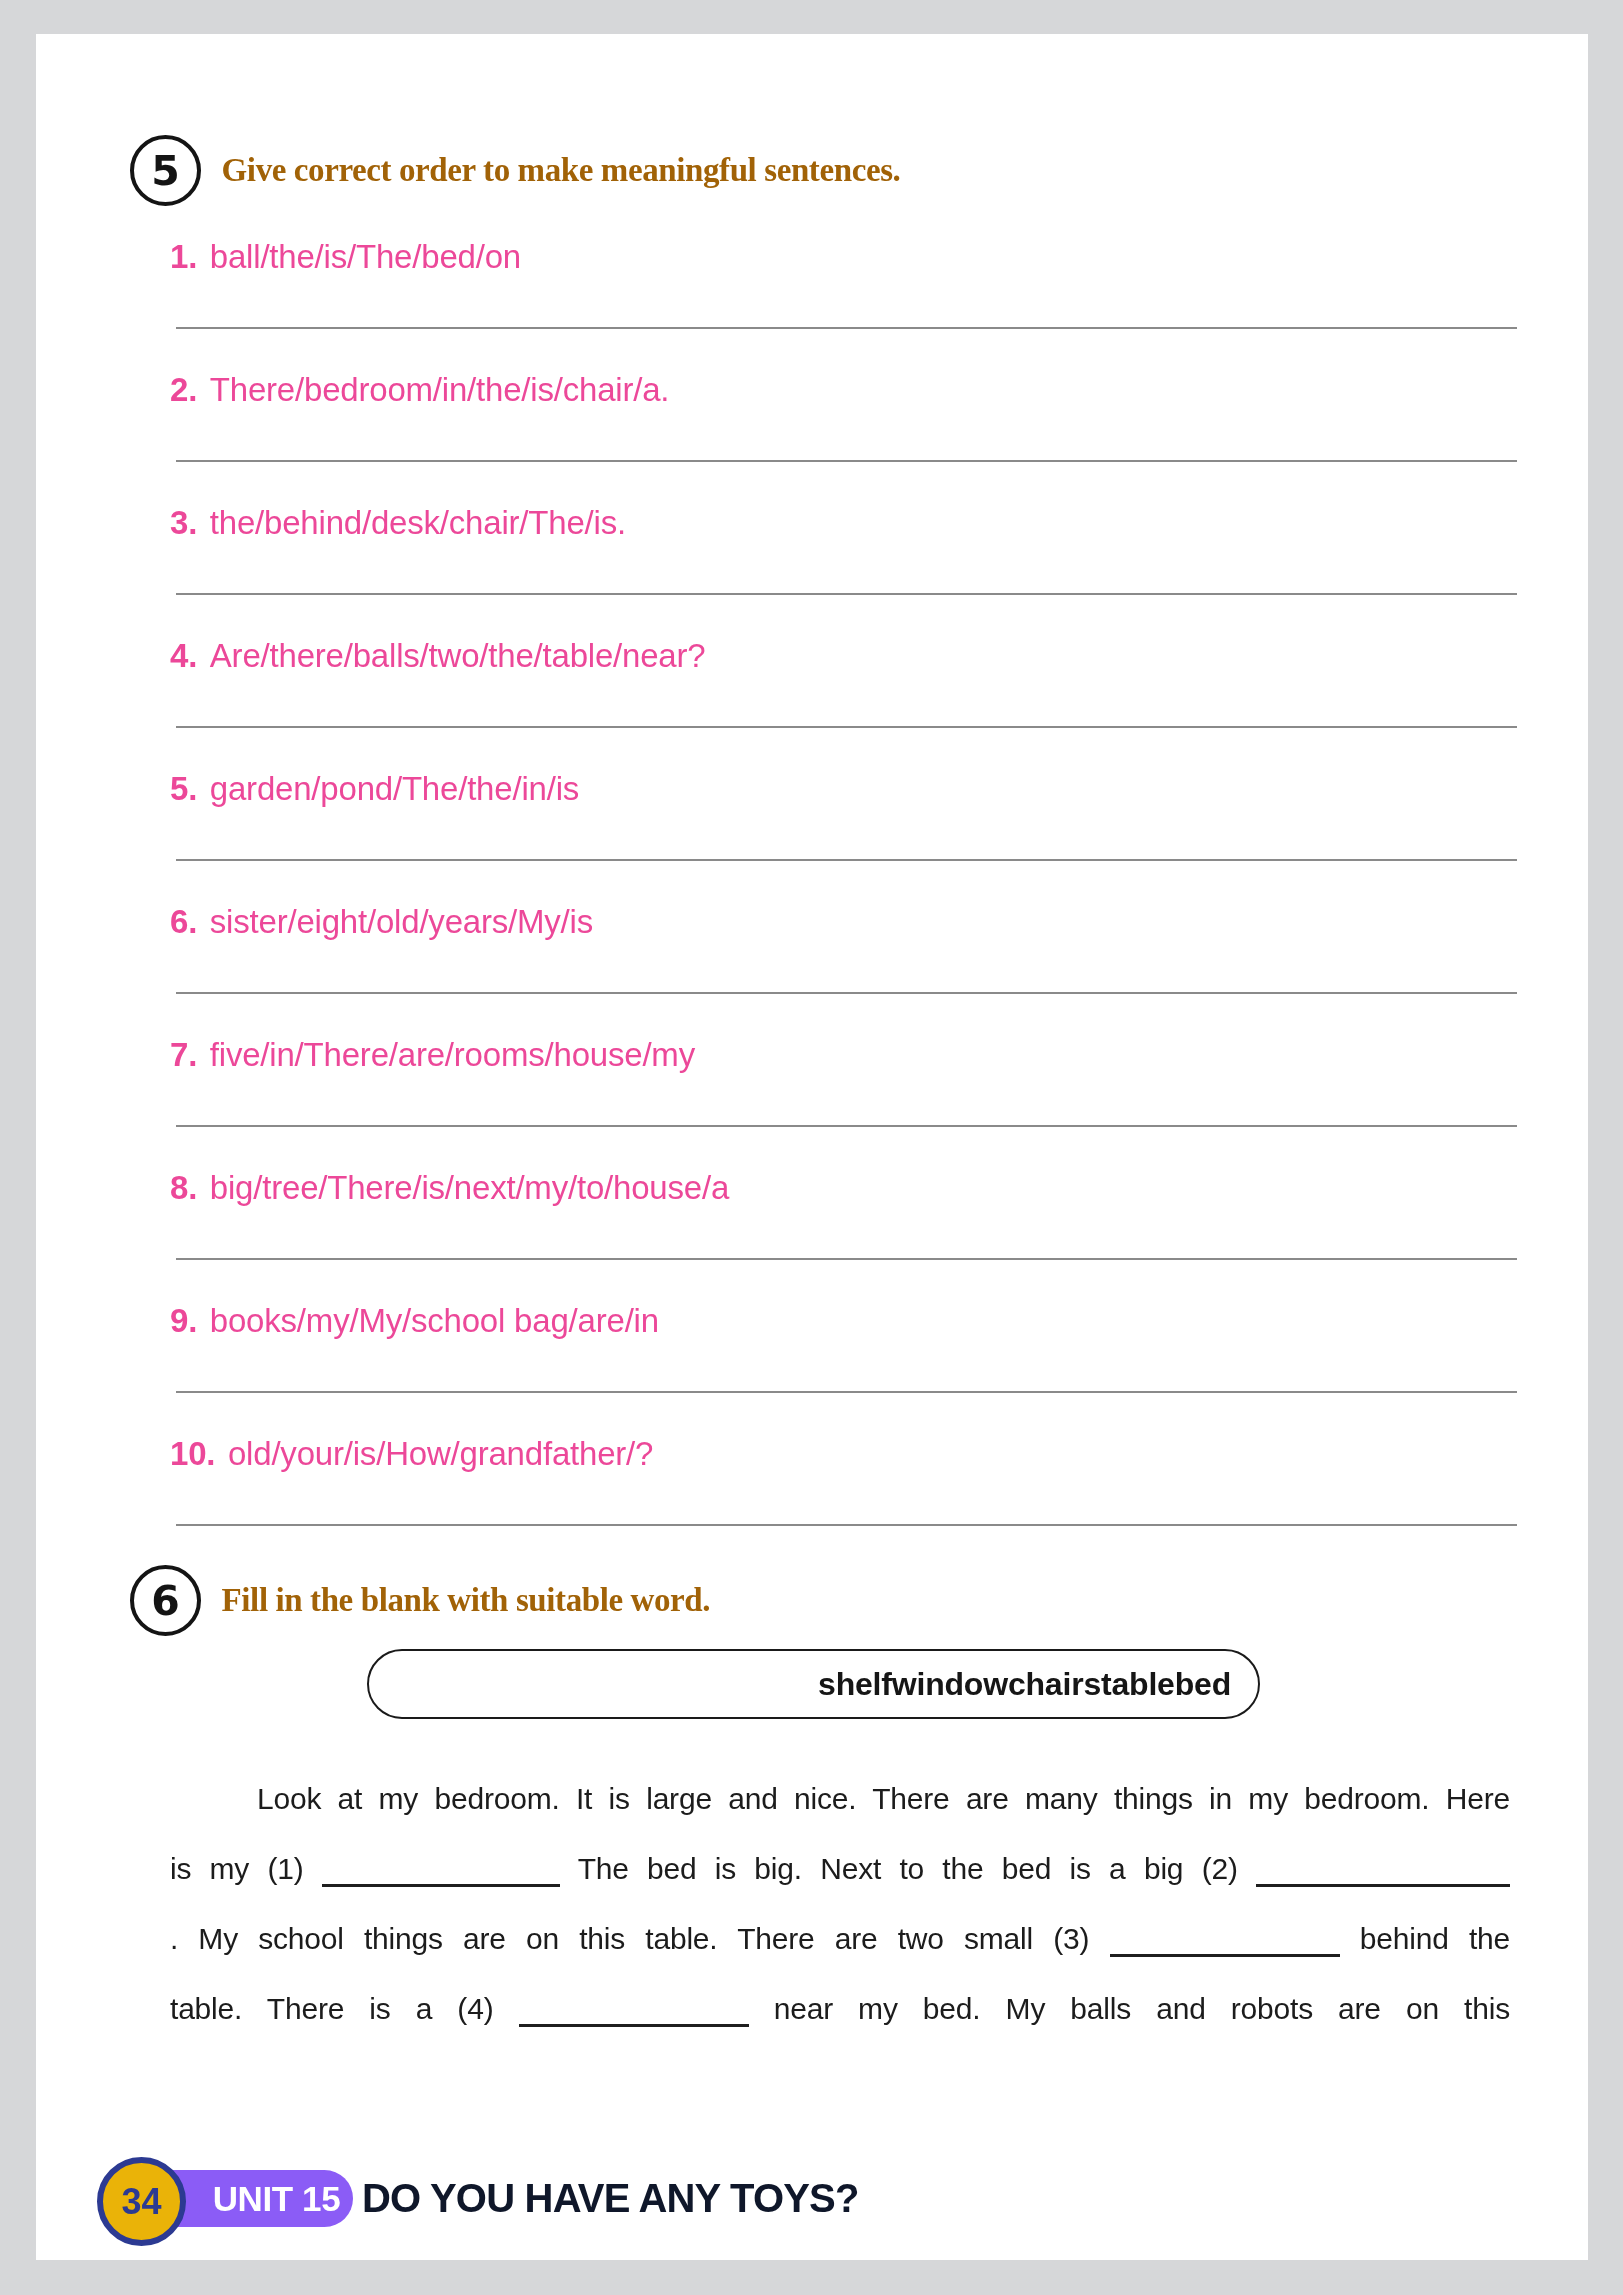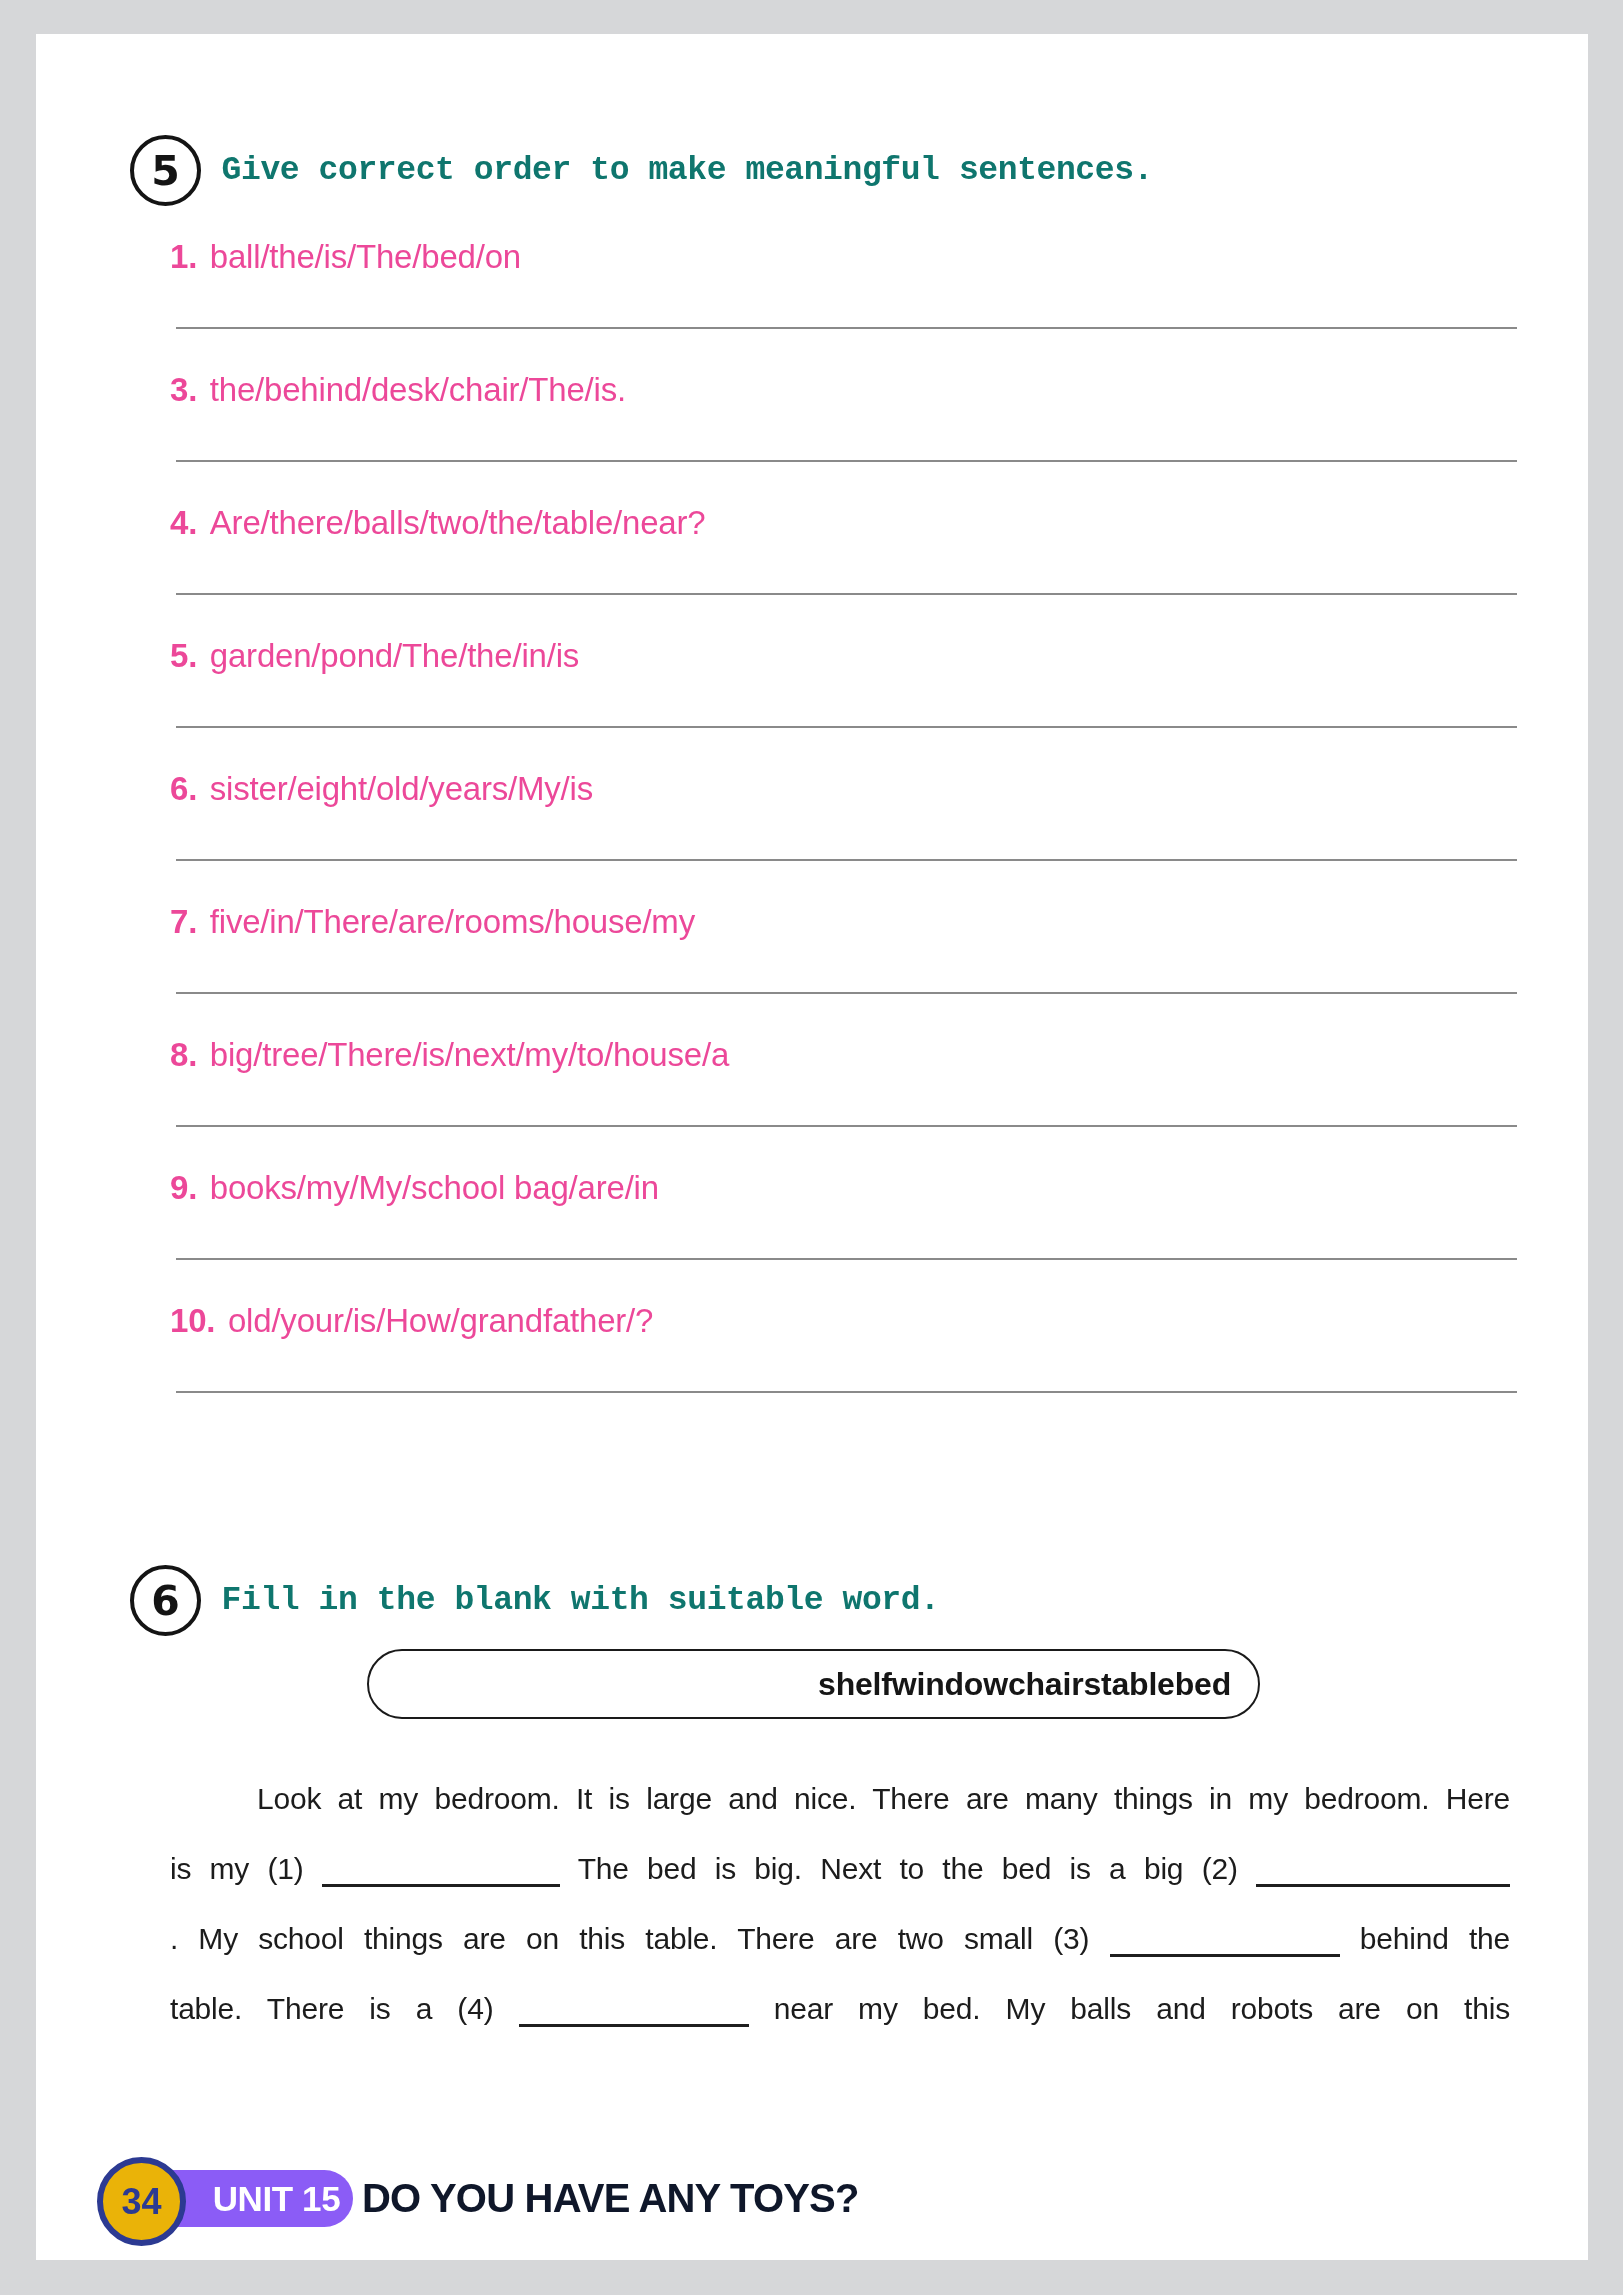--- a/index.html
+++ b/index.html
@@ -7,22 +7,22 @@
          font-family:"Liberation Sans",sans-serif;}
   .paper{position:absolute;left:36px;top:34px;width:1552px;height:2226px;background:#ffffff;}
 
   
   .ex-header{position:absolute;display:flex;align-items:center;gap:20.6px;}
   .ex5-header{left:94px;top:101px;}
   .ex6-header{left:94px;top:1531px;}
   .num-circle{width:71px;height:71px;box-sizing:border-box;border:4.8px solid #141414;border-radius:50%;
               background:#fff;display:flex;align-items:center;justify-content:center;
               font-family:"DejaVu Sans",sans-serif;font-weight:bold;font-size:41px;color:#141414;}
-  .ex-title{margin:0;font-family:Liberation Mono, monospace;font-weight:bold;font-size:33px;
-            letter-spacing:-0.4px;color:#0f766e;}
+  .ex-title{margin:0;font-family:Liberation Serif, serif;font-weight:bold;font-size:33px;
+            letter-spacing:-0.4px;color:#a16207;}
 
   
   .items{position:absolute;left:134px;top:204px;width:1347px;}
   .qa{position:relative;height:133px;}
   .qline{font-size:33px;color:#ec4899;letter-spacing:-0.2px;}
   .qnum{font-weight:bold;margin-right:12.7px;}
   .ans-line{position:absolute;left:6.3px;right:0;top:89px;height:0;border-top:2.4px solid #8a8a8a;}
 
   
   .word-box{position:absolute;left:331px;top:1615px;width:893px;height:70px;box-sizing:border-box;
@@ -64,20 +64,26 @@
     </div>
 
     <div class="items" id="ex5-items">
   <div class="qa">
     <div class="qline">
       <span class="qnum">1.</span><span class="qtext">ball/the/is/The/bed/on</span>
     </div>
     <div class="ans-line"></div>
   </div>
 
+  <div class="qa">
+    <div class="qline">
+      <span class="qnum">2.</span><span class="qtext">There/bedroom/in/the/is/chair/a.</span>
+    </div>
+    <div class="ans-line"></div>
+  </div>
 
   <div class="qa">
     <div class="qline">
       <span class="qnum">3.</span><span class="qtext">the/behind/desk/chair/The/is.</span>
     </div>
     <div class="ans-line"></div>
   </div>
 
   <div class="qa">
     <div class="qline">

